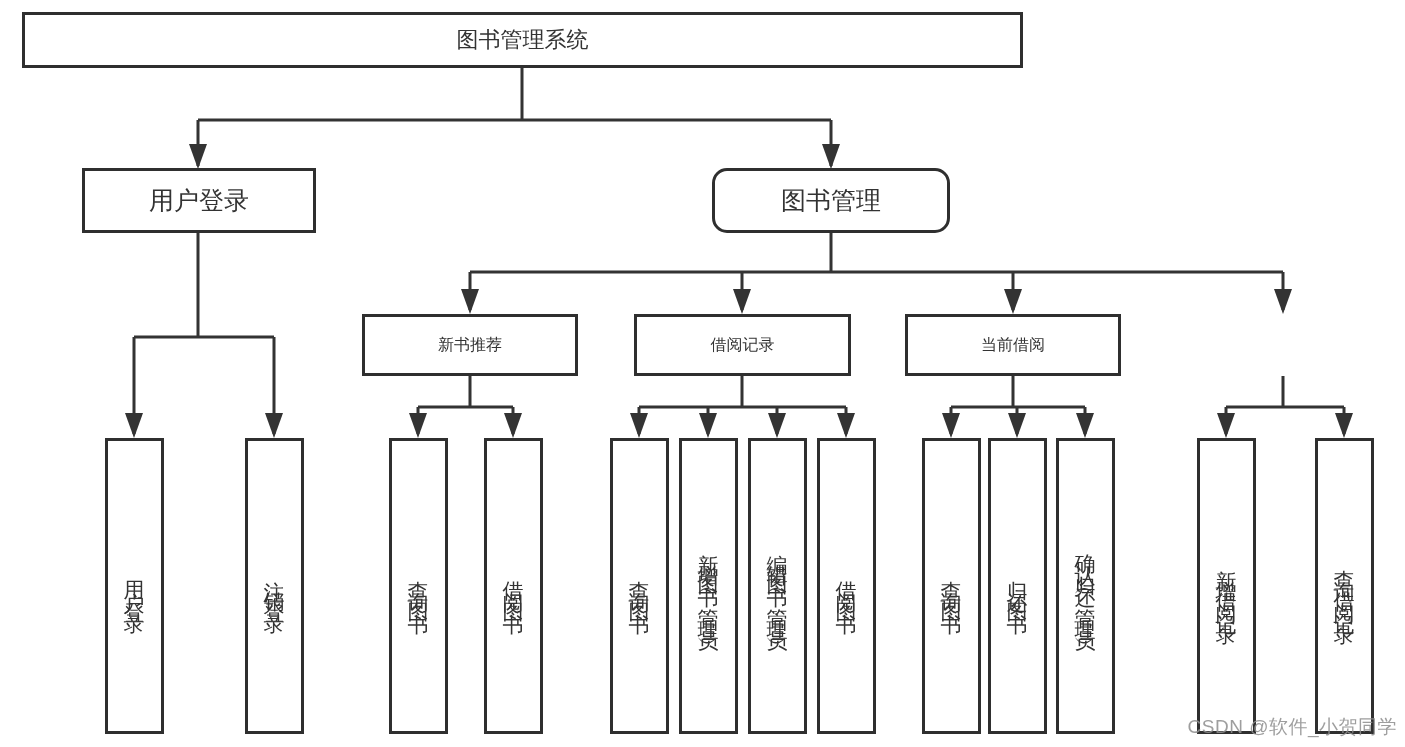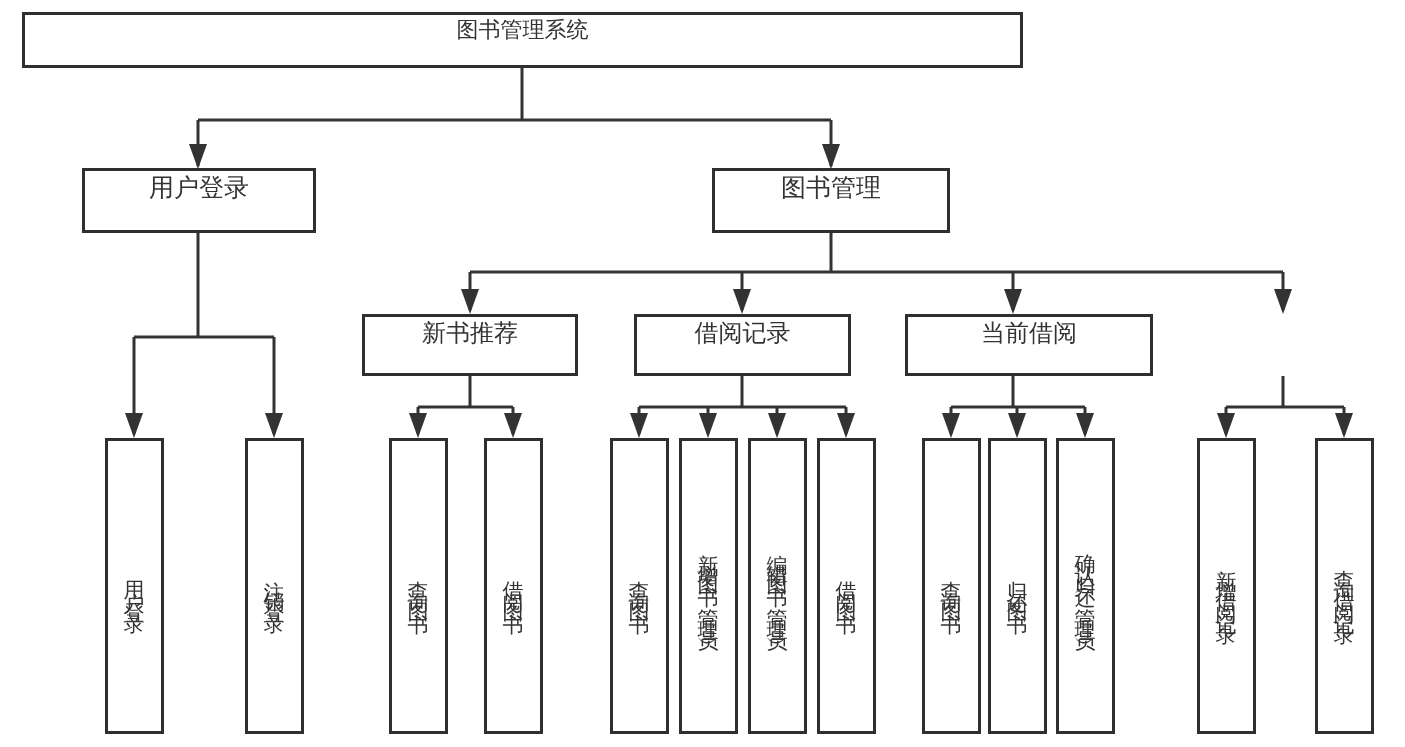--- a/index.html
+++ b/index.html
@@ -19,28 +19,29 @@
     left:0; top:0;
     z-index:0;
   }
   .box {
     position:absolute;
     box-sizing:border-box;
     border:3px solid #2f2f2f;
     background:#ffffff;
     color:#333333;
     display:flex;
+    align-items:center;
     justify-content:center;
     z-index:1;
     text-align:center;
     white-space:nowrap;
   }
   .box-root { left:22px; top:12px; width:1001px; height:56px; font-size:22px; }
   .box-l2   { top:168px; height:65px; font-size:25px; }
-  .box-l3   { top:314px; height:62px; font-size:24px; }
+  .box-l3   { top:314px; height:62px; font-size:16px; }
   .box-leaf { top:438px; height:296px; width:59px; font-size:21px; }
   .box-leaf .vtext {
     writing-mode:vertical-rl;
     text-orientation:mixed;
     letter-spacing:11px;
     line-height:1;
   }
   #watermark {
     position:absolute;
     right:8px;
@@ -90,31 +91,31 @@
     </g>
   </svg>
 
   <div class="box box-root">
     <span>图书管理系统</span>
   </div>
 
   <div class="box box-l2" style="left:82px; width:234px;">
     <span>用户登录</span>
   </div>
-  <div class="box box-l2" style="left:712px; width:238px;">
+  <div class="box box-l2" style="left:712px; width:238px;border-radius:15px;">
     <span>图书管理</span>
   </div>
 
   <div class="box box-l3" style="left:362px; width:216px;">
     <span>新书推荐</span>
   </div>
   <div class="box box-l3" style="left:634px; width:217px;">
     <span>借阅记录</span>
   </div>
-  <div class="box box-l3" style="left:905px; width:248px;font-family:Liberation Serif, serif;">
+  <div class="box box-l3" style="left:905px; width:216px;font-family:Liberation Serif, serif;">
     <span>当前借阅</span>
   </div>
 
   <div class="box box-leaf" style="left:105px;">
     <span class="vtext">用户登录</span>
   </div>
   <div class="box box-leaf" style="left:245px;">
     <span class="vtext">注销登录</span>
   </div>
   <div class="box box-leaf" style="left:389px;">
@@ -144,14 +145,15 @@
   <div class="box box-leaf" style="left:1056px;">
     <span class="vtext">确认归还（管理员）</span>
   </div>
   <div class="box box-leaf" style="left:1197px;">
     <span class="vtext">新增借阅记录</span>
   </div>
   <div class="box box-leaf" style="left:1315px;">
     <span class="vtext">查询借阅记录</span>
   </div>
 
+  <div id="watermark">CSDN @软件_小贺同学</div>
 
 </div>
 
 </body></html>

